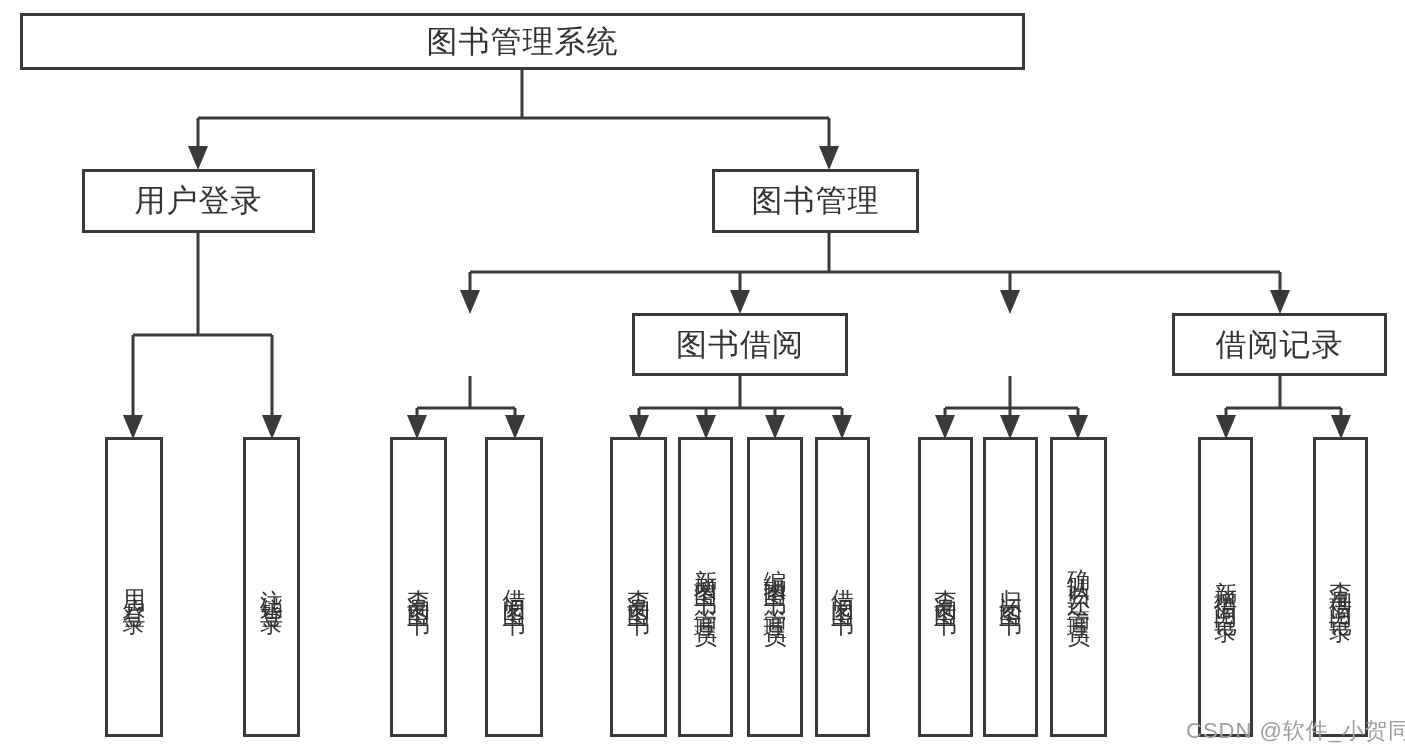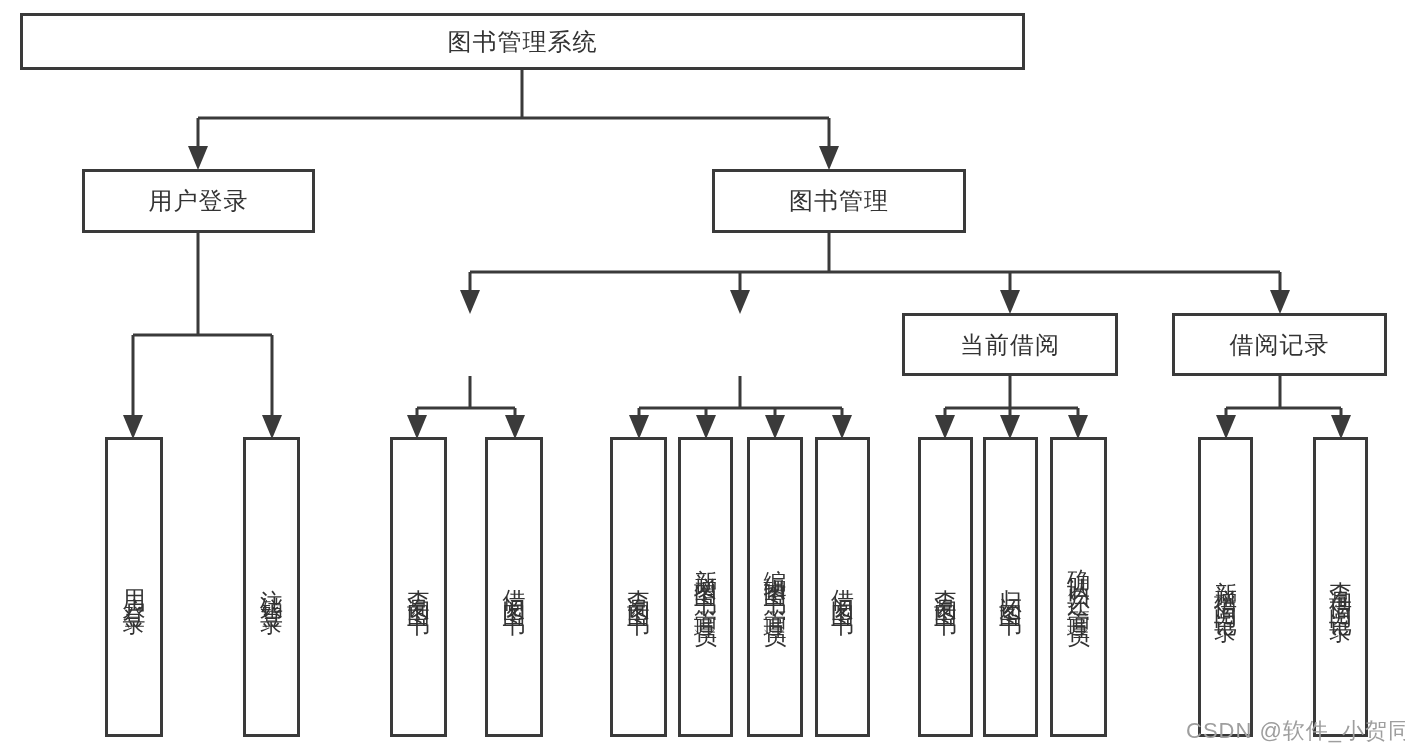--- a/index.html
+++ b/index.html
@@ -24,21 +24,21 @@
   }
   .box {
     position: absolute;
     box-sizing: border-box;
     border: 3px solid #3a3a3a;
     background: #ffffff;
     display: flex;
     align-items: center;
     justify-content: center;
     z-index: 2;
-    font-size: 24px;
+    font-size: 31px;
     letter-spacing: 1px;
     color: #333333;
     white-space: nowrap;
   }
   .vbox {
     writing-mode: vertical-rl;
     text-orientation: mixed;
     font-size: 23px;
     letter-spacing: 8px;
     white-space: normal;
@@ -94,23 +94,23 @@
       <polygon points="1000,415 1020,415 1010,439"></polygon>
       <polygon points="1068,415 1088,415 1078,439"></polygon>
       <polygon points="1216,415 1236,415 1226,439"></polygon>
       <polygon points="1331,415 1351,415 1341,439"></polygon>
     </g>
   </svg>
 
   <div class="box" style="left:20px;top:13px;width:1005px;height:57px">图书管理系统</div>
 
   <div class="box" style="left:82px;top:169px;width:233px;height:64px">用户登录</div>
-  <div class="box" style="left:712px;top:169px;width:254px;height:64px">图书管理</div>
+  <div class="box" style="left:712px;top:169px;width:207px;height:64px">图书管理</div>
 
-  <div class="box" style="left:902px;top:313px;width:216px;height:63px">当前借阅</div>
+  <div class="box" style="left:632px;top:313px;width:216px;height:63px">图书借阅</div>
   <div class="box" style="left:1172px;top:313px;width:215px;height:63px">借阅记录</div>
 
   <div class="box vbox" style="left:105px;top:437px;width:58px;height:300px">用户登录</div>
   <div class="box vbox" style="left:243px;top:437px;width:57px;height:300px">注销登录</div>
 
   <div class="box vbox" style="left:390px;top:437px;width:57px;height:300px">查询图书</div>
   <div class="box vbox" style="left:485px;top:437px;width:58px;height:300px">借阅图书</div>
 
   <div class="box vbox" style="left:610px;top:437px;width:57px;height:300px">查询图书</div>
   <div class="box vbox" style="left:678px;top:437px;width:55px;height:300px">新增图书（管理员）</div>

